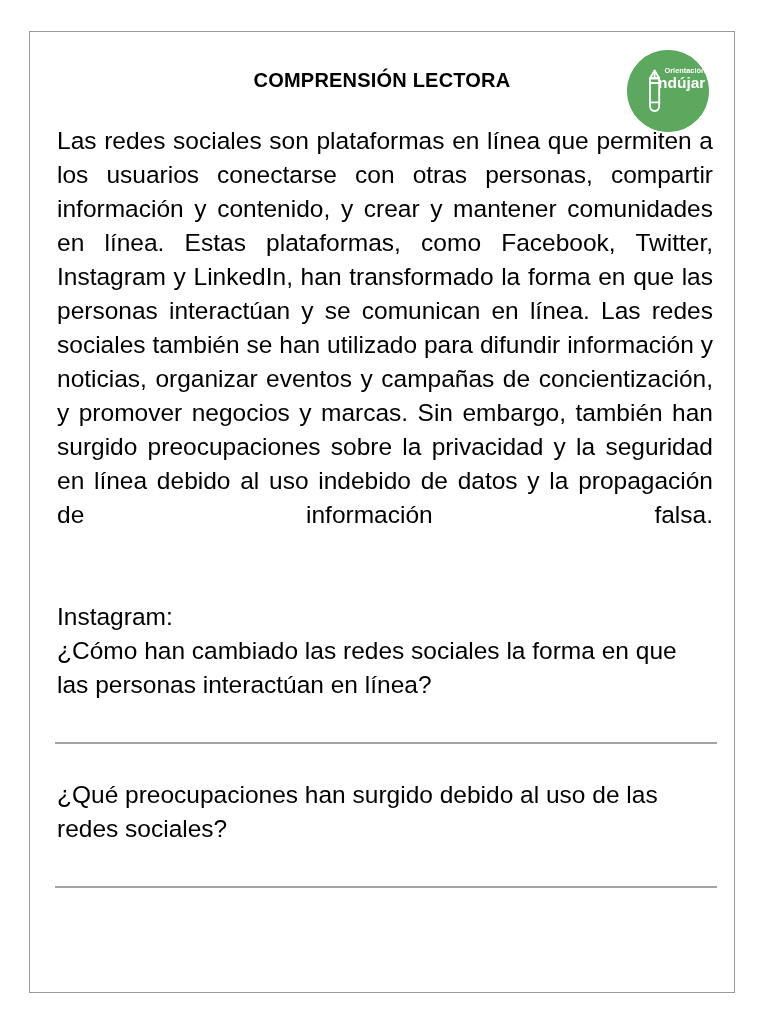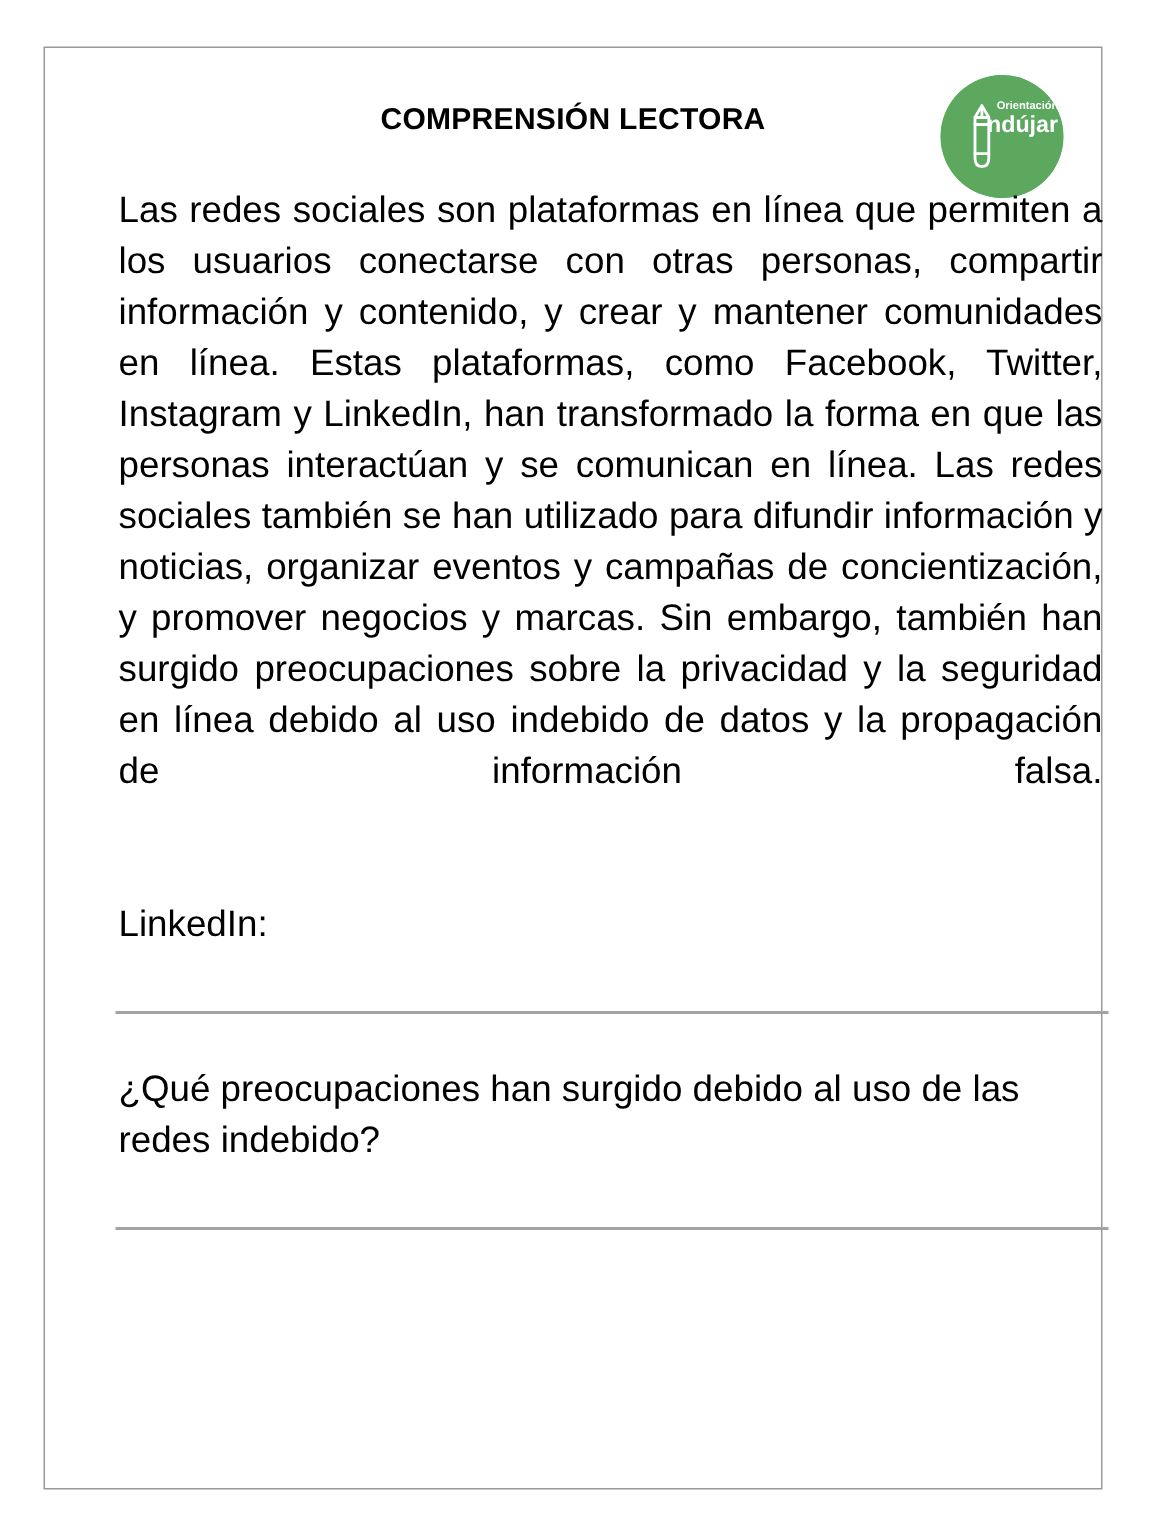--- a/index.html
+++ b/index.html
@@ -58,21 +58,20 @@
     width: 82px;
     height: 82px;
   }
 
   
   .content {
     position: absolute;
     left: 27px;
     top: 92px;
     width: 656px;
-    margin-left: 22px;
   }
 
   .para {
     font-size: 24.5px;
     line-height: 34px;
     text-align: justify;
     text-justify: inter-word;
     margin: 0;
     hyphens: none;
   }
@@ -138,29 +137,30 @@
       </svg>
     </div>
   </div>
 
   <div class="content">
 
     <p class="para">Las redes sociales son plataformas en línea que permiten a los usuarios conectarse con otras personas, compartir información y contenido, y crear y mantener comunidades en línea. Estas plataformas, como Facebook, Twitter, Instagram y LinkedIn, han transformado la forma en que las personas interactúan y se comunican en línea. Las redes sociales también se han utilizado para difundir información y noticias, organizar eventos y campañas de concientización, y promover negocios y marcas. Sin embargo, también han surgido preocupaciones sobre la privacidad y la seguridad en línea debido al uso indebido de datos y la propagación de información falsa.</p>
 
     <div class="spacer-line"></div>
 
-    <p class="contesta">LinkedIn:</p>
+    <p class="contesta">Instagram:</p>
 
+    <p class="question">¿Cómo han cambiado las redes sociales la forma en que las personas interactúan en línea?</p>
 
     <div class="gap-lg"></div>
 
     <hr class="answer-rule">
 
     <div class="gap-md"></div>
 
-    <p class="question">¿Qué preocupaciones han surgido debido al uso de las redes indebido?</p>
+    <p class="question">¿Qué preocupaciones han surgido debido al uso de las redes sociales?</p>
 
     <div class="gap-lg"></div>
 
     <hr class="answer-rule">
 
   </div>
 </div>
 
 </body></html>

